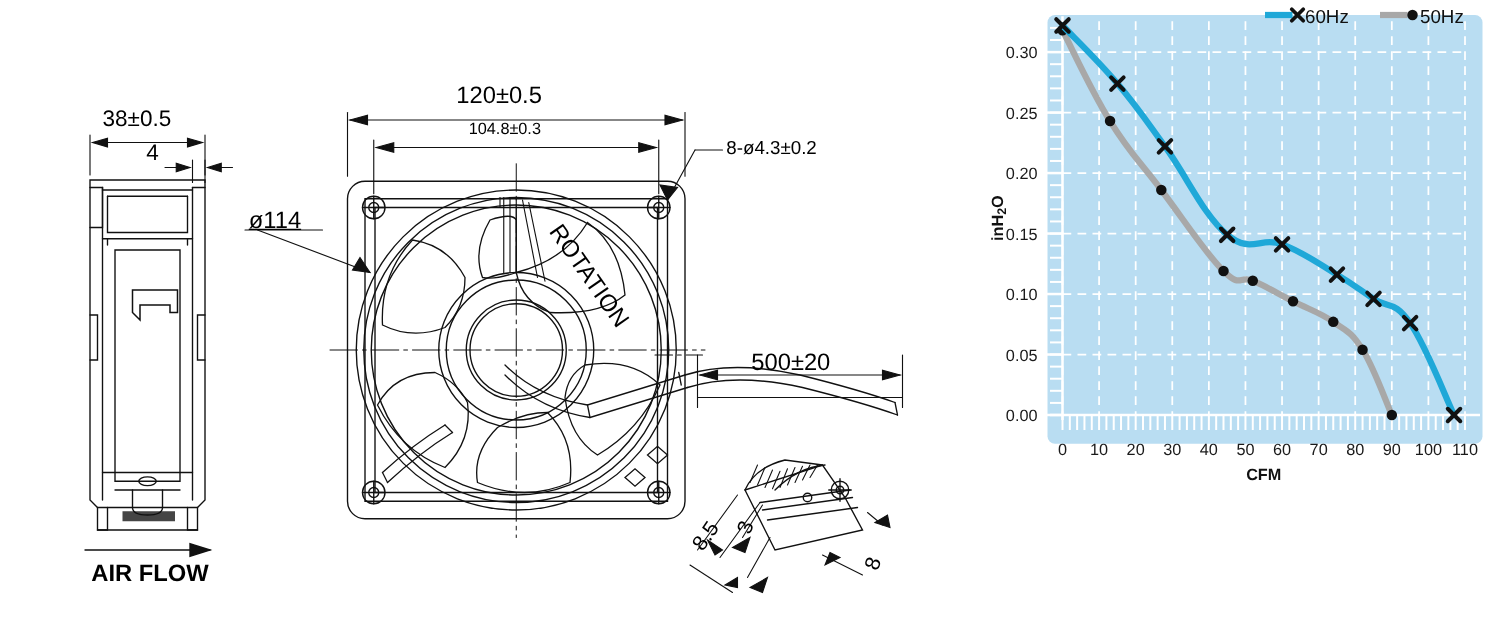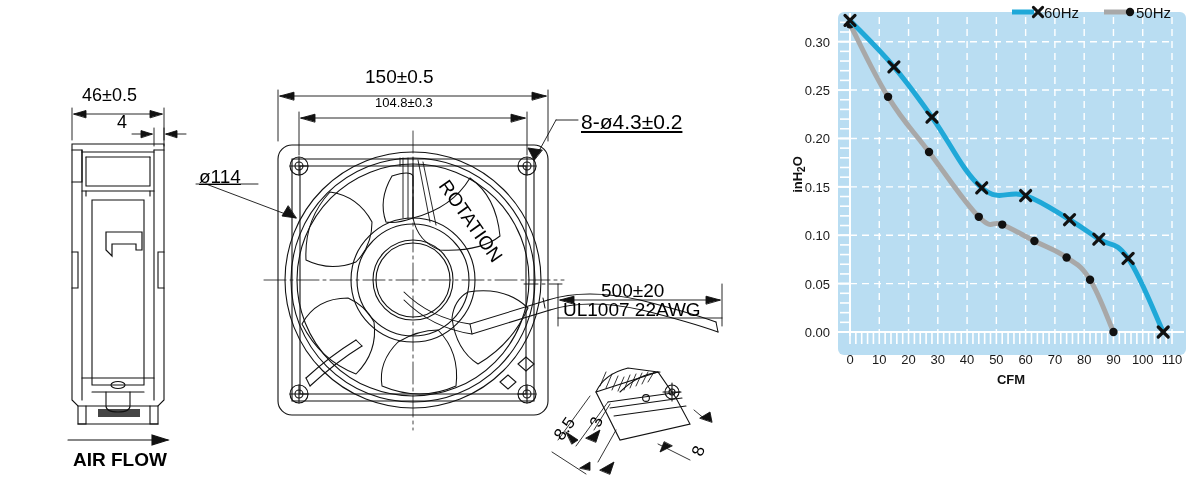--- a/index.html
+++ b/index.html
@@ -247,34 +247,33 @@
             <path d="M694,410 L706,420"></path>
             <path d="M658,444 L690,460"></path>
             <path d="M672,446 L660,452 L664,442 Z" fill="#111"></path>
             <path d="M700,418 L710,412 L712,422 Z" fill="#111"></path>
           </g>
         </g>
 
       </g>
     </svg>
 
-    <div class="dim-label" style="left:82px; top:85px; font-size:18px;">46±0.5</div>
+    <div class="dim-label" style="left:82px; top:85px; font-size:18px;">38±0.5</div>
     <div class="dim-label" style="left:117px; top:112px; font-size:18px;">4</div>
     <div class="dim-label" style="left:73px; top:449px; font-size:19px; font-weight:bold;">AIR FLOW</div>
 
-    <div class="dim-label" style="left:365px; top:66px; font-size:19px;">150±0.5</div>
+    <div class="dim-label" style="left:365px; top:66px; font-size:19px;">120±0.5</div>
     <div class="dim-label" style="left:375px; top:95px; font-size:13px;">104.8±0.3</div>
-    <div class="dim-label" style="left:581px; top:110px; font-size:21px;text-decoration:underline;">8-ø4.3±0.2</div>
+    <div class="dim-label" style="left:581px; top:110px; font-size:15px;">8-ø4.3±0.2</div>
     <div class="dim-label" style="left:199px; top:166px; font-size:19px;text-decoration:underline;">ø114</div>
 
     <div class="dim-label" style="left:452px; top:176px; font-size:19px;
                 transform:rotate(55deg); transform-origin:left top;">ROTATION</div>
 
     <div class="dim-label" style="left:601px; top:280px; font-size:19px;">500±20</div>
-    <div class="dim-label" style="left:563px; top:299px; font-size:19px;">UL1007 22AWG</div>
 
     <div class="dim-label" style="left:550px; top:433px; font-size:17px;
                 transform:rotate(-55deg); transform-origin:left top;">8.5</div>
     <div class="dim-label" style="left:586px; top:423px; font-size:17px;
                 transform:rotate(-70deg); transform-origin:left top;">3</div>
     <div class="dim-label" style="left:688px; top:452px; font-size:17px;
                 transform:rotate(-70deg); transform-origin:left top;">8</div>
   </div>
 
   <div id="chart-panel">

